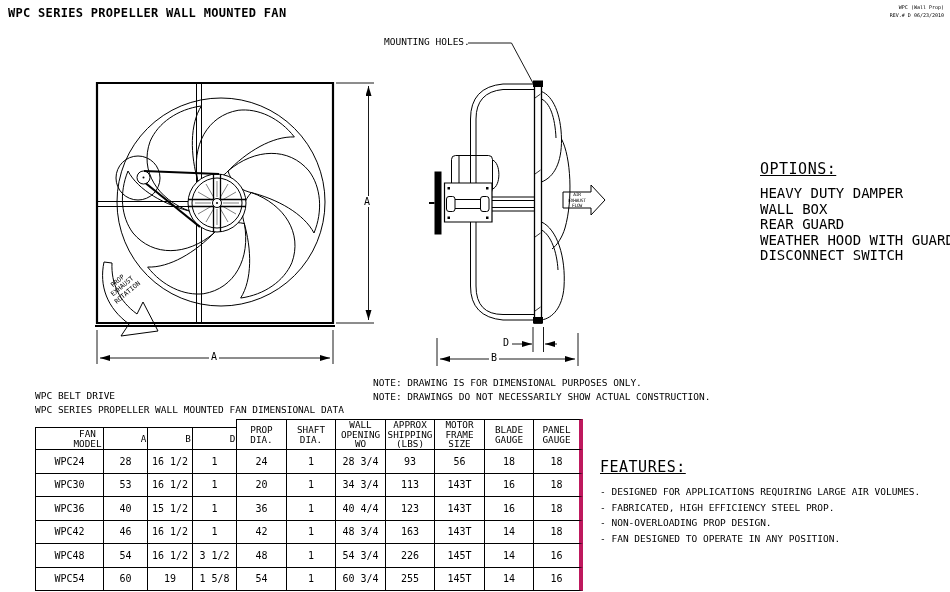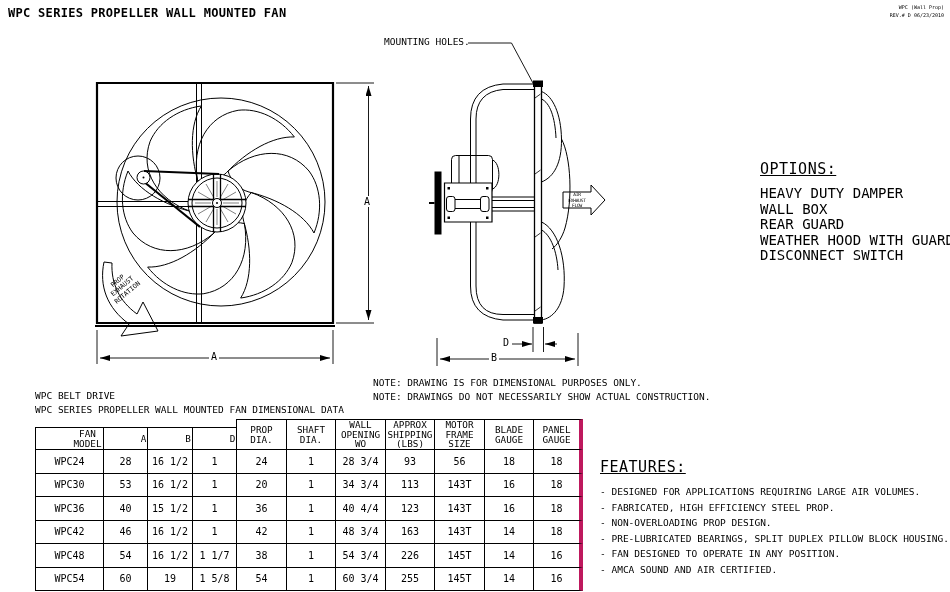--- a/index.html
+++ b/index.html
@@ -264,22 +264,22 @@
       <div class="cell td">42</div>
       <div class="cell td">1</div>
       <div class="cell td">48 3/4</div>
       <div class="cell td">163</div>
       <div class="cell td">143T</div>
       <div class="cell td">14</div>
       <div class="cell td last">18</div>
       <div class="cell td">WPC48</div>
       <div class="cell td">54</div>
       <div class="cell td">16 1/2</div>
-      <div class="cell td">1 1/7</div>
-      <div class="cell td">38</div>
+      <div class="cell td">3 1/2</div>
+      <div class="cell td">48</div>
       <div class="cell td">1</div>
       <div class="cell td">54 3/4</div>
       <div class="cell td">226</div>
       <div class="cell td">145T</div>
       <div class="cell td">14</div>
       <div class="cell td last">16</div>
       <div class="cell td">WPC54</div>
       <div class="cell td">60</div>
       <div class="cell td">19</div>
       <div class="cell td">1 5/8</div>
@@ -302,19 +302,17 @@
         <div class="it">DISCONNECT SWITCH</div>
       </div>
   </div>
 
   <div class="abs features" style="left:600px;top:458px">
     <div class="hd">FEATURES:</div>
     <div>
         <div class="it">- DESIGNED FOR APPLICATIONS REQUIRING LARGE AIR VOLUMES.</div>
         <div class="it">- FABRICATED, HIGH EFFICIENCY STEEL PROP.</div>
         <div class="it">- NON-OVERLOADING PROP DESIGN.</div>
-        <div class="it">- PRE-LUBRICATED BEARINGS, SPLIT DUPLEX PILLOW BLOCK HOUSING.</div>
         <div class="it">- FAN DESIGNED TO OPERATE IN ANY POSITION.</div>
-        <div class="it">- AMCA SOUND AND AIR CERTIFIED.</div>
       </div>
   </div>
 
 </div>
 
 </body></html>

